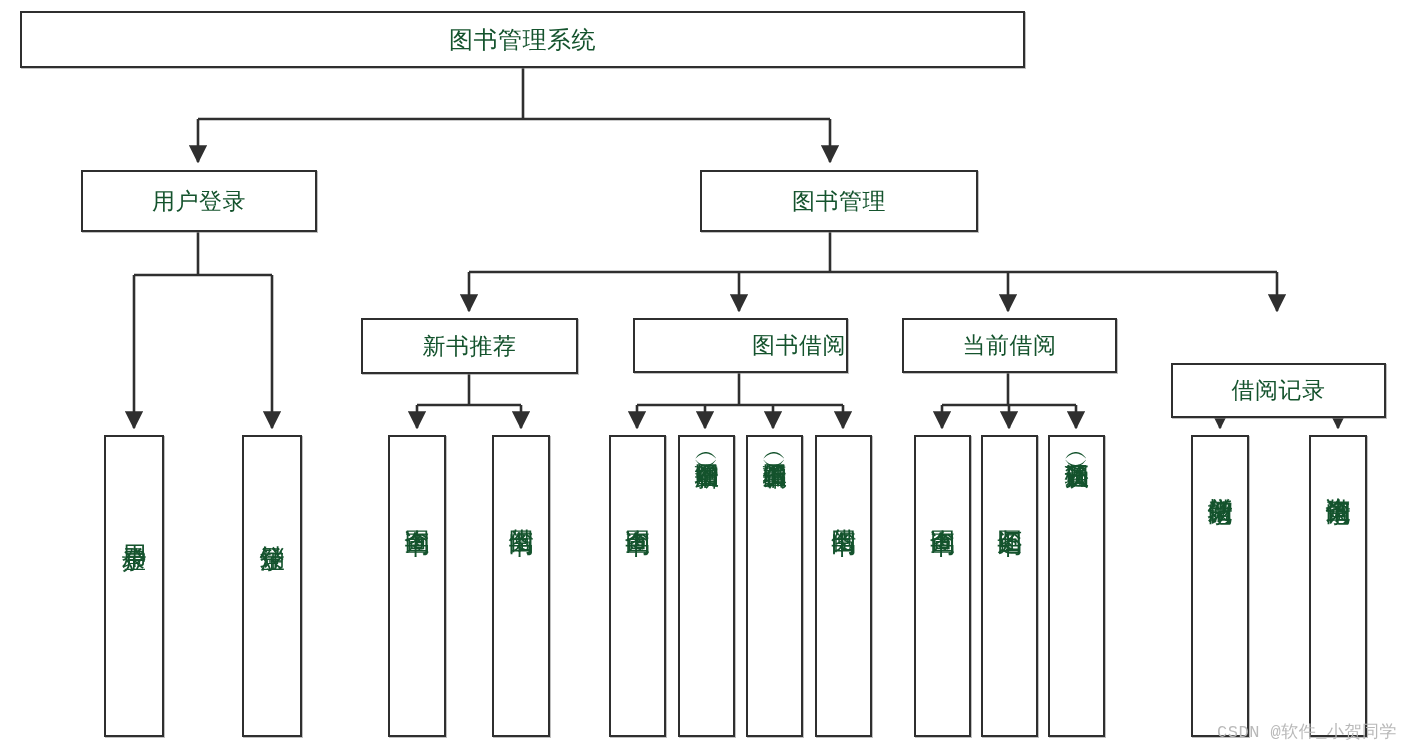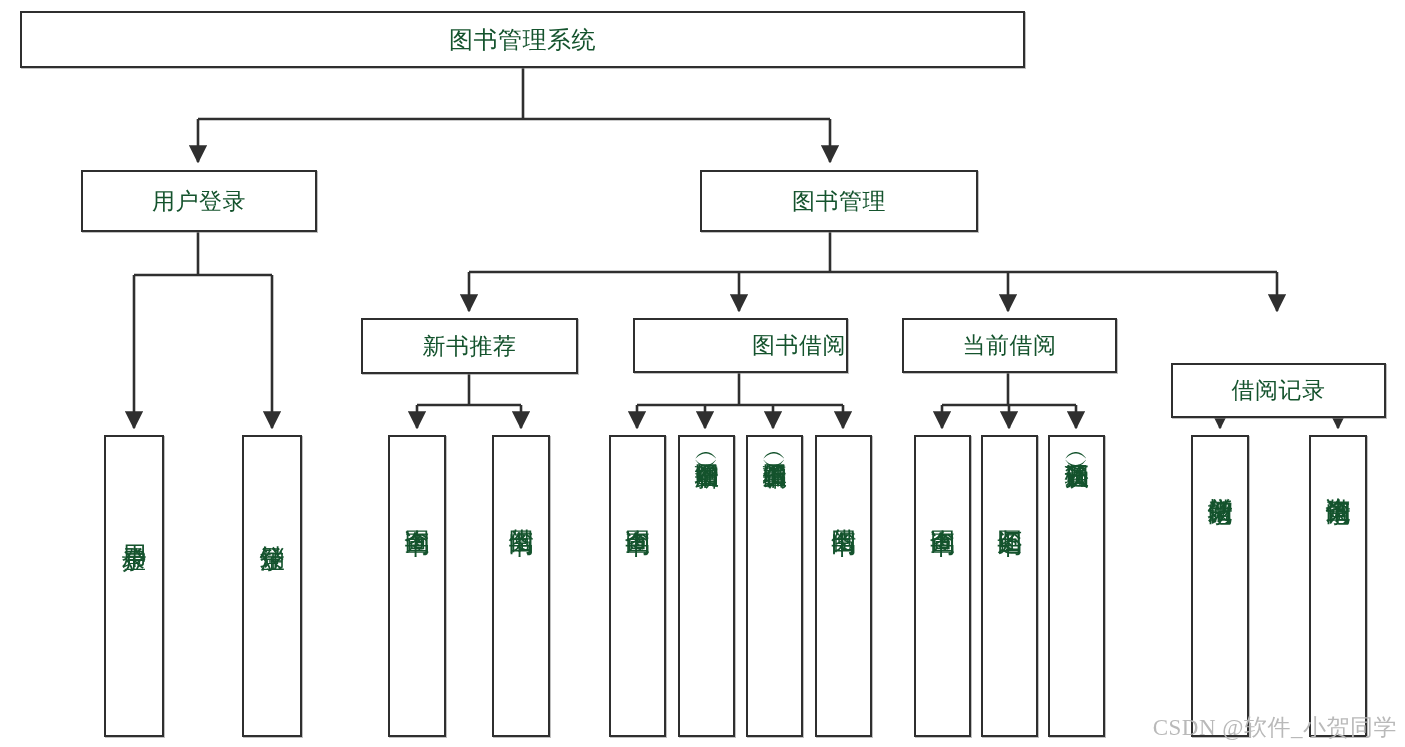--- a/index.html
+++ b/index.html
@@ -73,25 +73,25 @@
     letter-spacing: 0px;
   }
   .node.vert.mid-text .node-label {
     font-size: 25px;
     letter-spacing: 1px;
   }
   #watermark {
     position: absolute;
     right: 8px;
     bottom: 4px;
-    font-size: 23px;
+    font-size: 17px;
     color: #b9b9b9;
     white-space: nowrap;
     letter-spacing: 0.5px;
-    font-family: Liberation Serif, serif;
+    font-family: Liberation Mono, monospace;
   }
 </style>
 </head>
 <body>
 
 <div id="diagram-canvas">
 
   <svg id="edges-layer" viewBox="0 0 1405 747" xmlns="http://www.w3.org/2000/svg">
     <defs>
       <marker id="arrowhead" viewBox="0 0 10 10" refX="9.2" refY="5" markerWidth="7" markerHeight="7" orient="auto-start-reverse">

